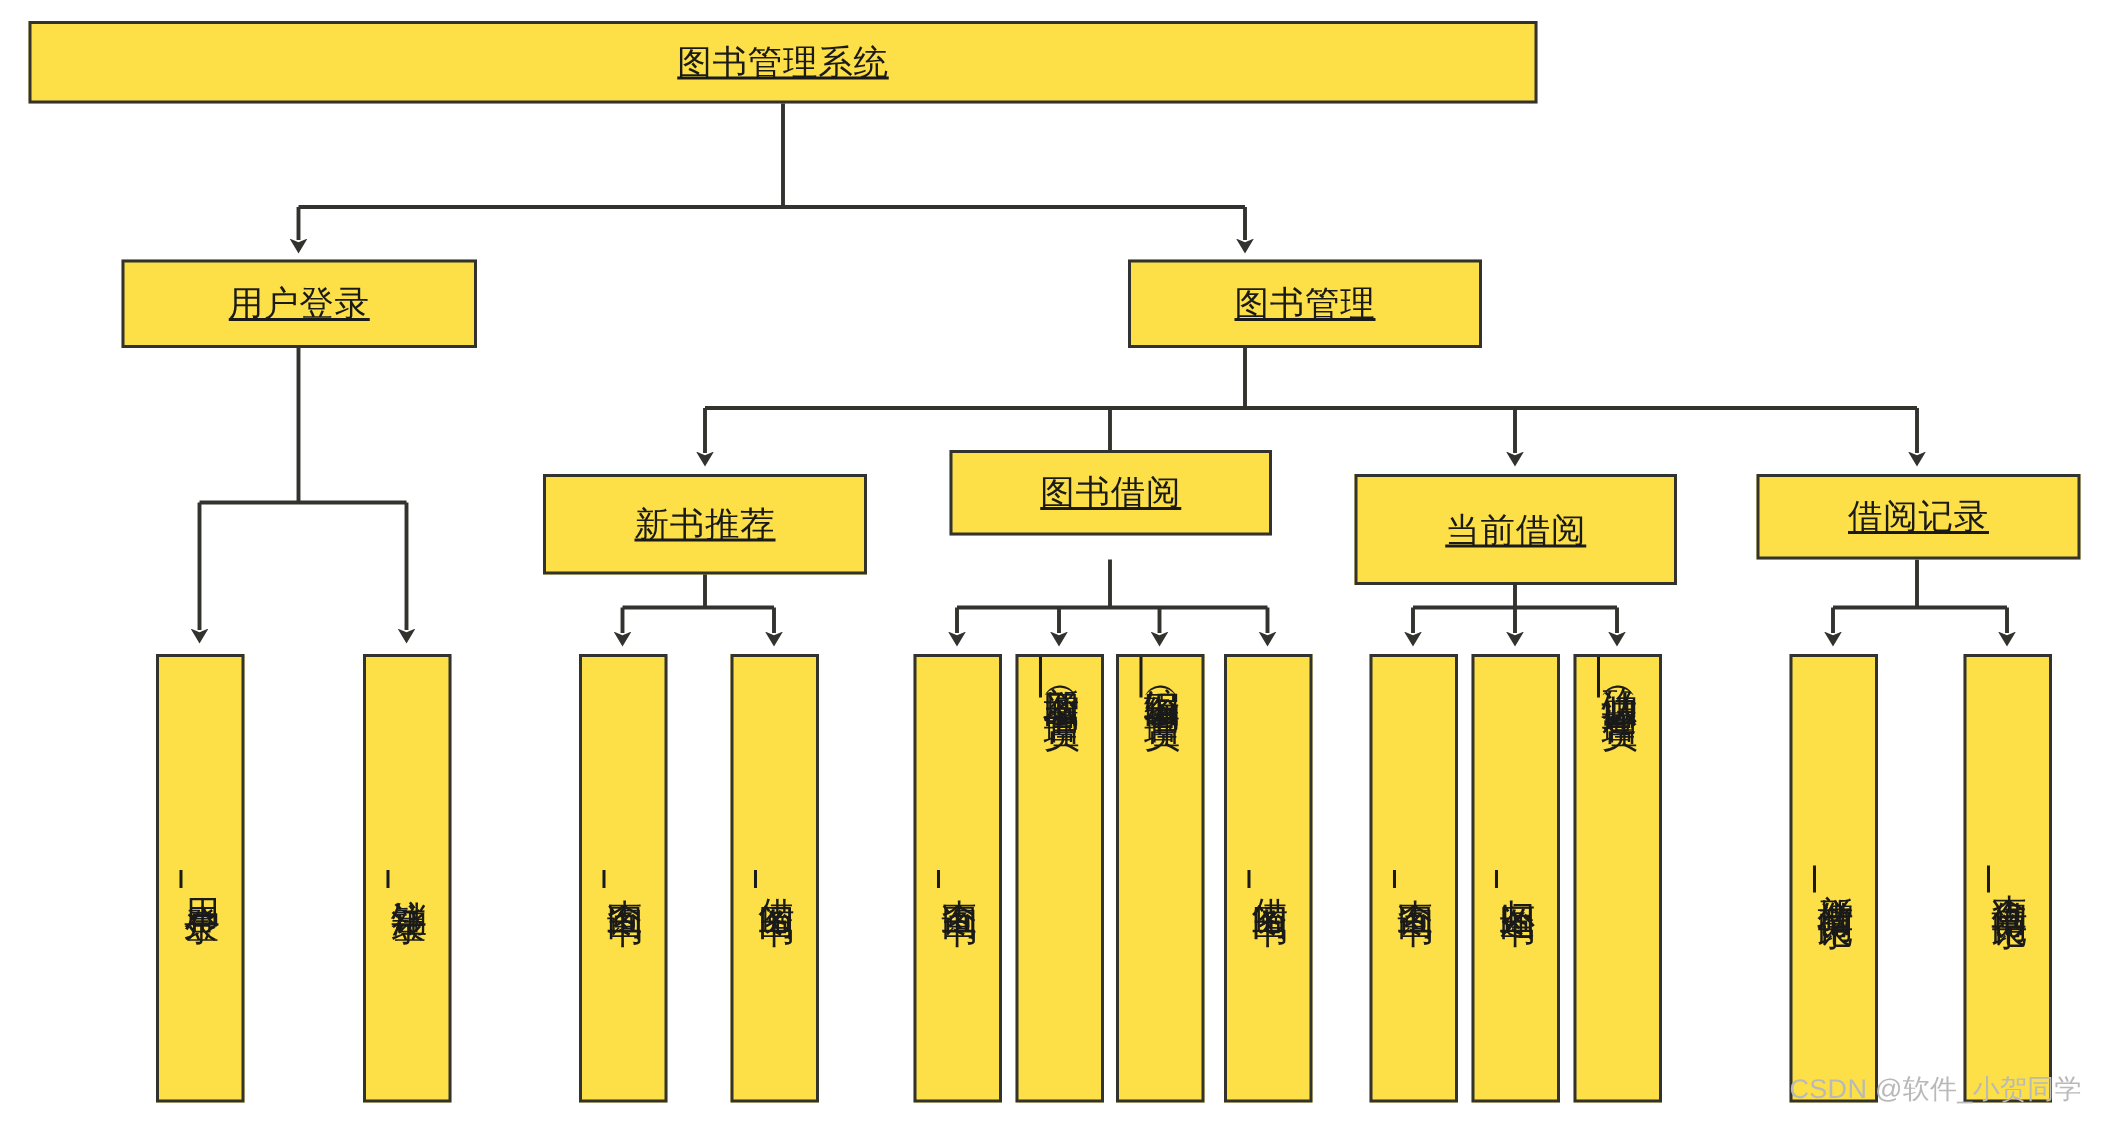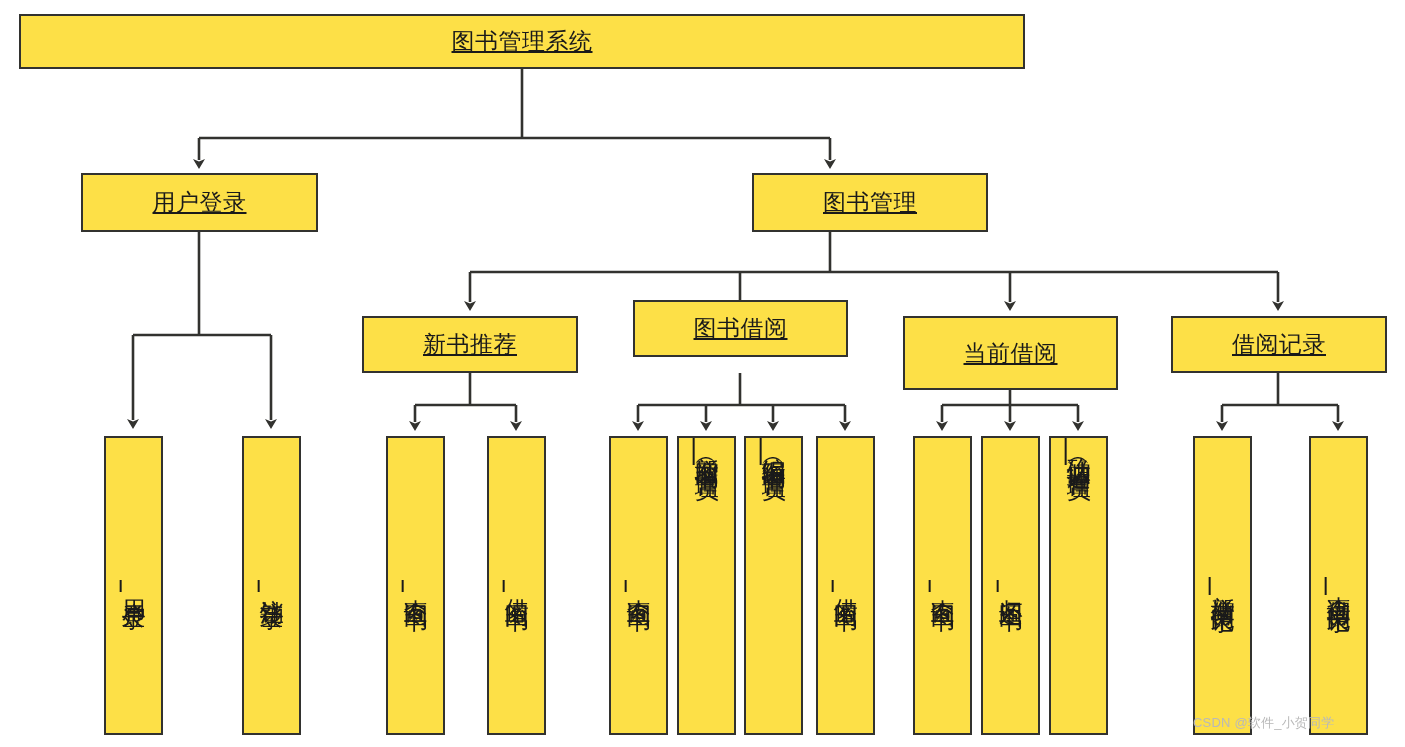--- a/index.html
+++ b/index.html
@@ -61,21 +61,21 @@
     letter-spacing: 3px;
     white-space: nowrap;
   }
   .node.leaf.center-text {
     align-items: center;
   }
   .watermark {
     position: absolute;
     left: 1193px;
     top: 714px;
-    font-size: 13px;
+    font-size: 18px;
     color: #b9b9b9;
     white-space: nowrap;
     letter-spacing: 0.2px;
   }
 </style>
 </head>
 <body>
 
 <div id="diagram-root">
 
@@ -133,21 +133,21 @@
     <span class="node-label">图书管理系统</span>
   </div>
 
   <div class="node horiz" style="left:81px; top:173px; width:237px; height:59px;">
     <span class="node-label">用户登录</span>
   </div>
   <div class="node horiz" style="left:712px; top:173px; width:236px; height:59px;margin-left:40px;">
     <span class="node-label">图书管理</span>
   </div>
 
-  <div class="node horiz" style="left:362px; top:316px; width:216px; height:57px;">
+  <div class="node horiz" style="left:362px; top:316px; width:216px; height:67px;">
     <span class="node-label">新书推荐</span>
   </div>
   <div class="node horiz" style="left:633px; top:300px; width:215px; height:57px;">
     <span class="node-label">图书借阅</span>
   </div>
   <div class="node horiz" style="left:903px; top:316px; width:215px; height:74px;">
     <span class="node-label">当前借阅</span>
   </div>
   <div class="node horiz" style="left:1171px; top:316px; width:216px; height:57px;">
     <span class="node-label">借阅记录</span>

